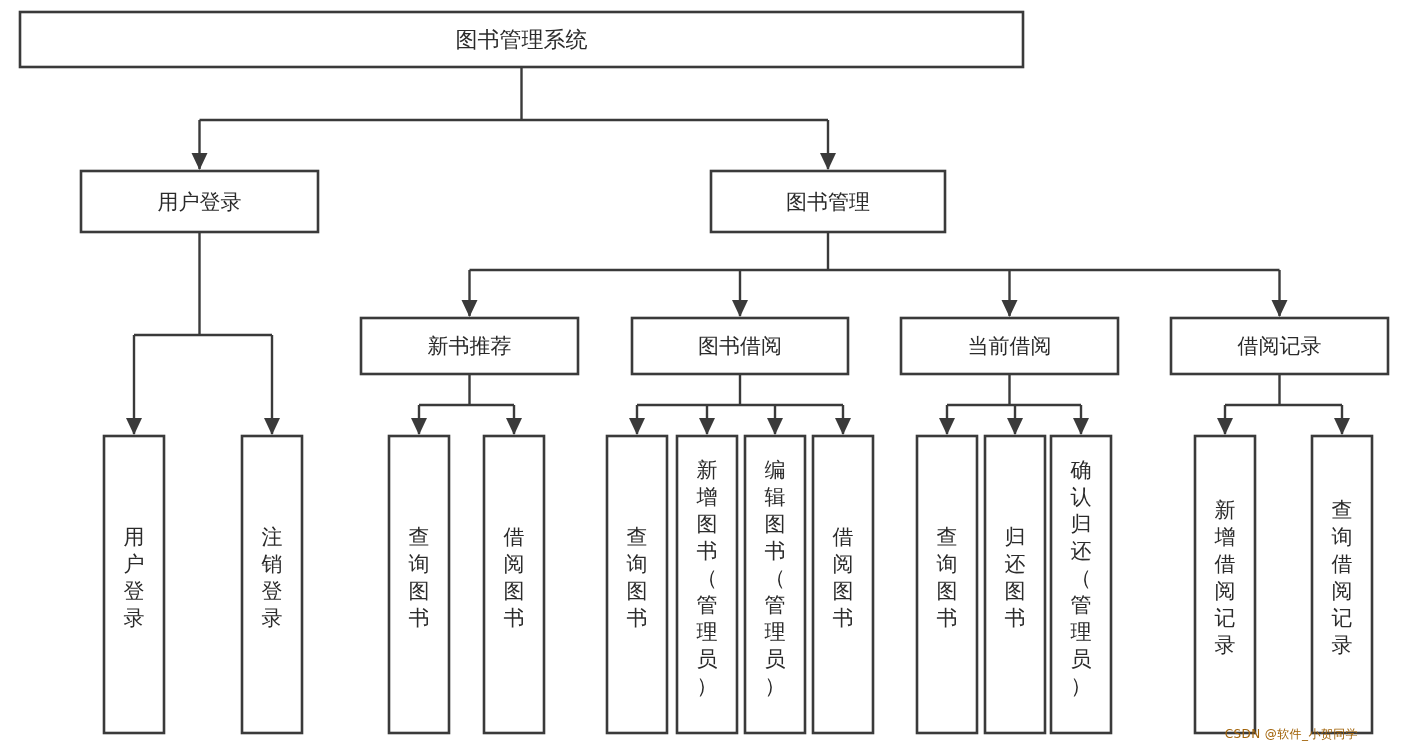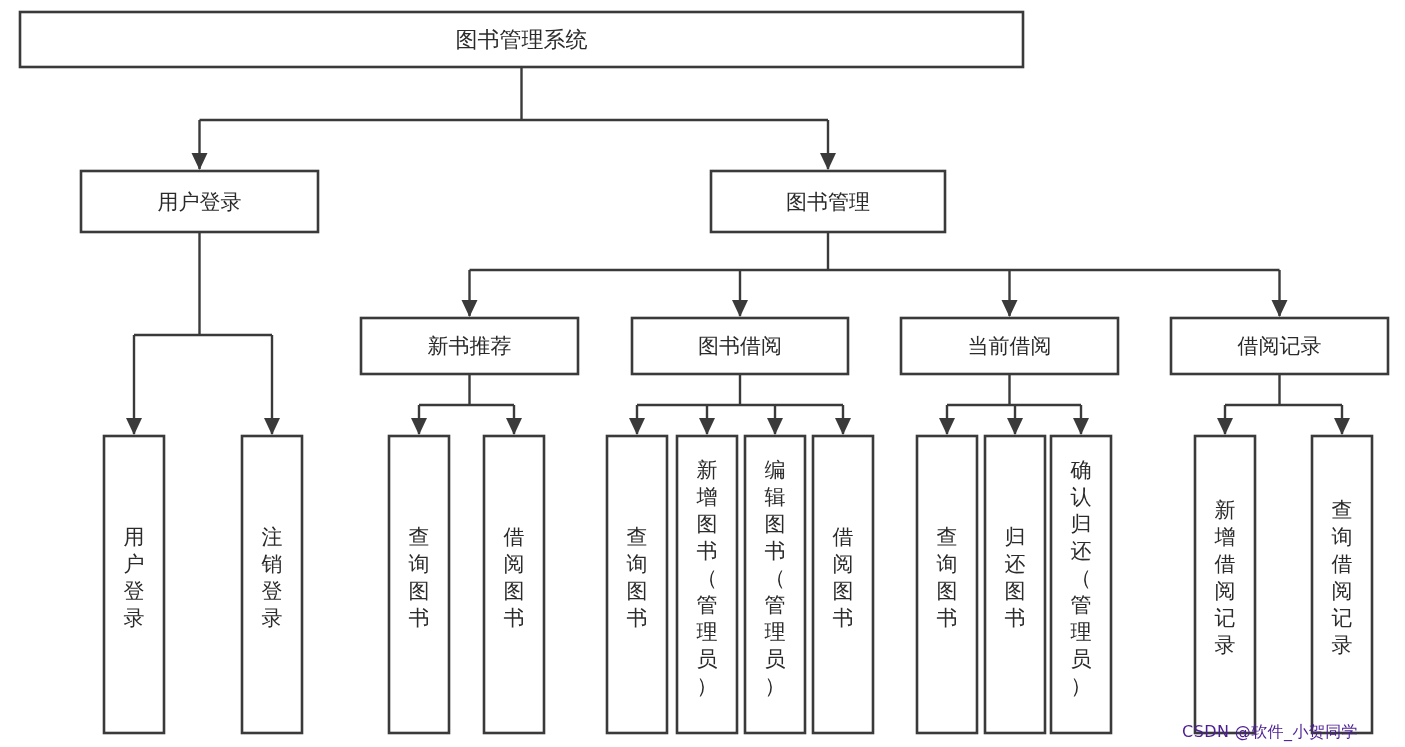--- a/index.html
+++ b/index.html
@@ -57,22 +57,22 @@
     text-anchor: middle;
   }
   .title-label {
     font-size: 22px;
   }
   .watermark-text {
     position: absolute;
     right: 11px;
     bottom: 4px;
     font-family: "DejaVu Sans", "Liberation Sans", sans-serif;
-    font-size: 16px;
-    color: #4c1d95;
+    font-size: 12px;
+    color: #a16207;
     white-space: nowrap;
     letter-spacing: 0.4px;
     user-select: none;
   }
 </style>
 </head>
 <body>
 
 <div id="diagram-root">
   <svg class="diagram-svg" viewBox="0 0 1405 747">

